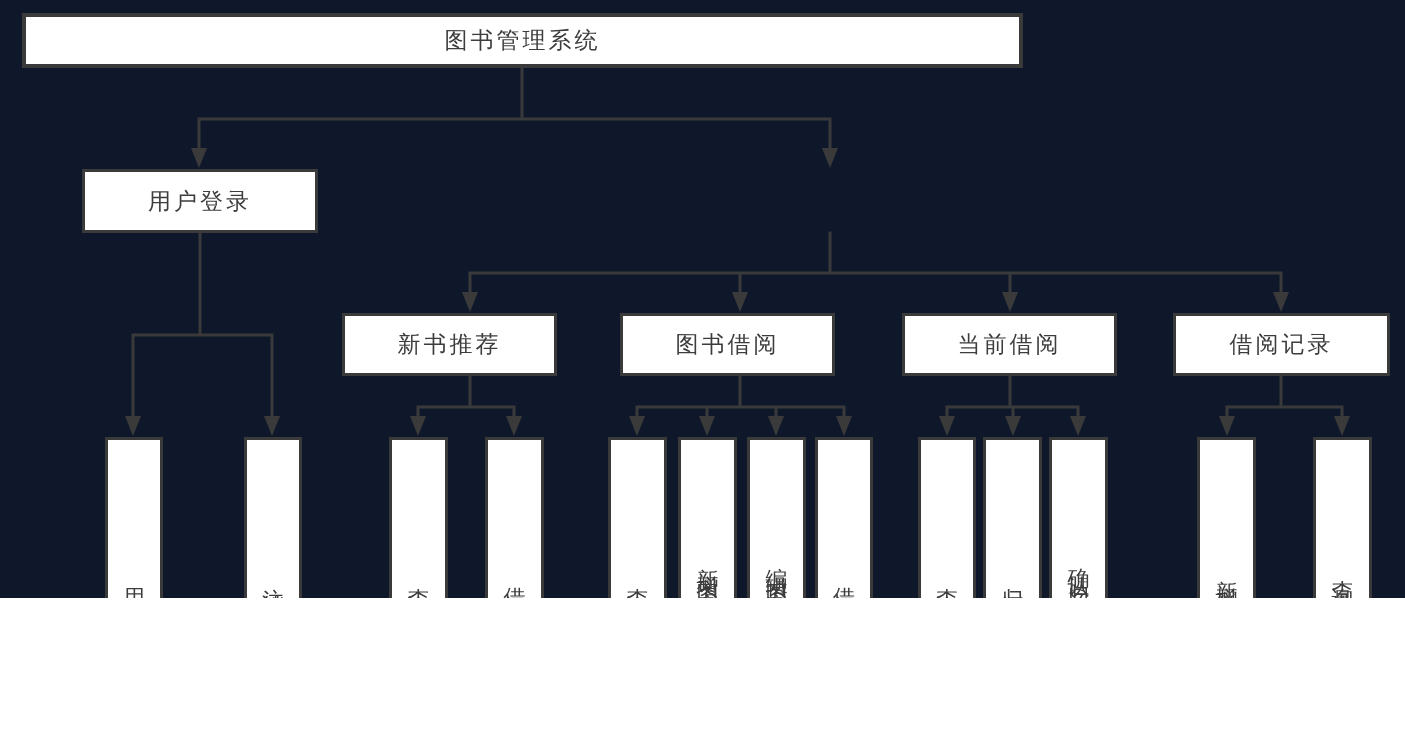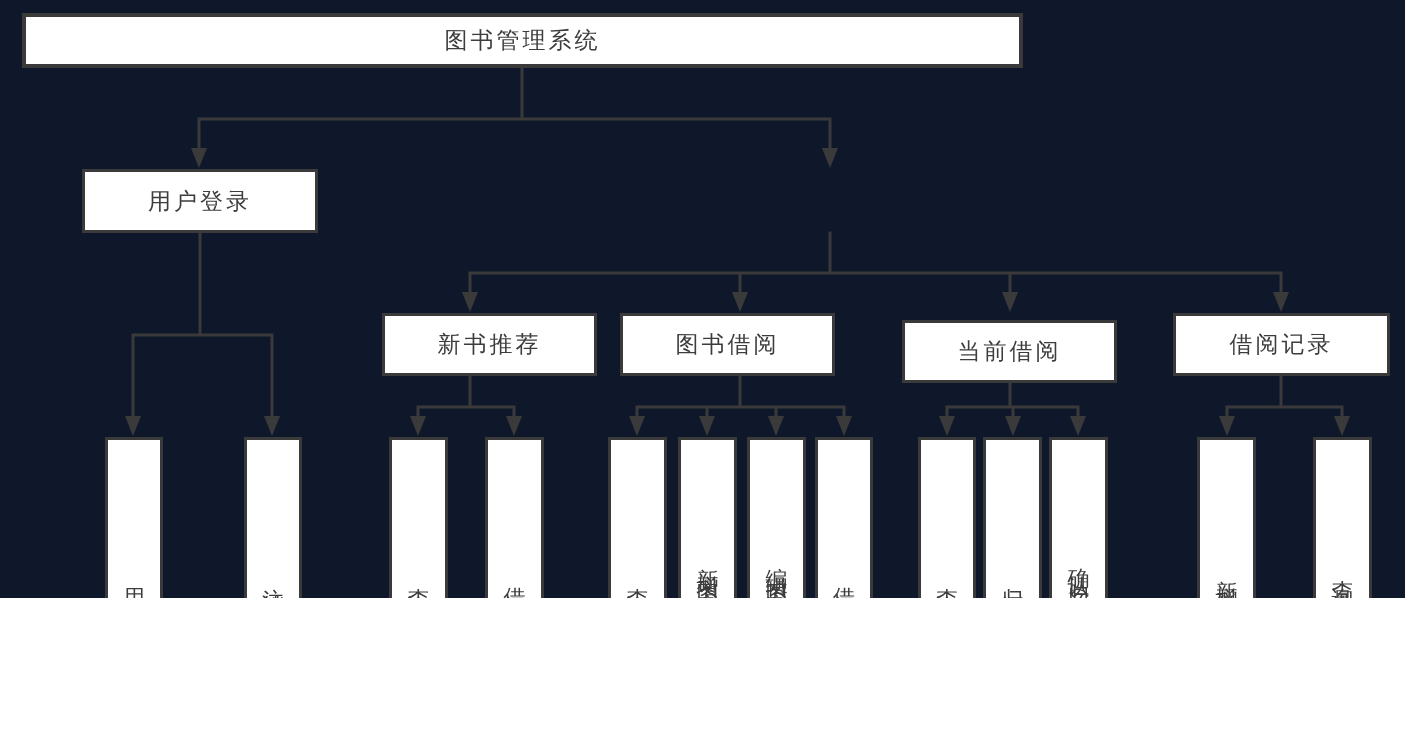--- a/index.html
+++ b/index.html
@@ -103,27 +103,27 @@
   </svg>
 
   <div class="node root">
     <span class="hlabel">图书管理系统</span>
   </div>
 
   <div class="node lvl2" style="left:82px;width:236px;">
     <span class="hlabel">用户登录</span>
   </div>
 
-  <div class="node mid" style="left:382px;width:215px;">
+  <div class="node mid" style="left:342px;width:215px;">
     <span class="hlabel">新书推荐</span>
   </div>
   <div class="node mid" style="left:620px;width:215px;">
     <span class="hlabel">图书借阅</span>
   </div>
-  <div class="node mid" style="left:902px;width:215px;margin-top:7px;">
+  <div class="node mid" style="left:902px;width:215px;">
     <span class="hlabel">当前借阅</span>
   </div>
   <div class="node mid" style="left:1173px;width:217px;">
     <span class="hlabel">借阅记录</span>
   </div>
 
   <div class="node leaf" style="left:105px;width:58px;">
     <span class="vlabel">用户登录</span>
   </div>
   <div class="node leaf" style="left:244px;width:58px;">

